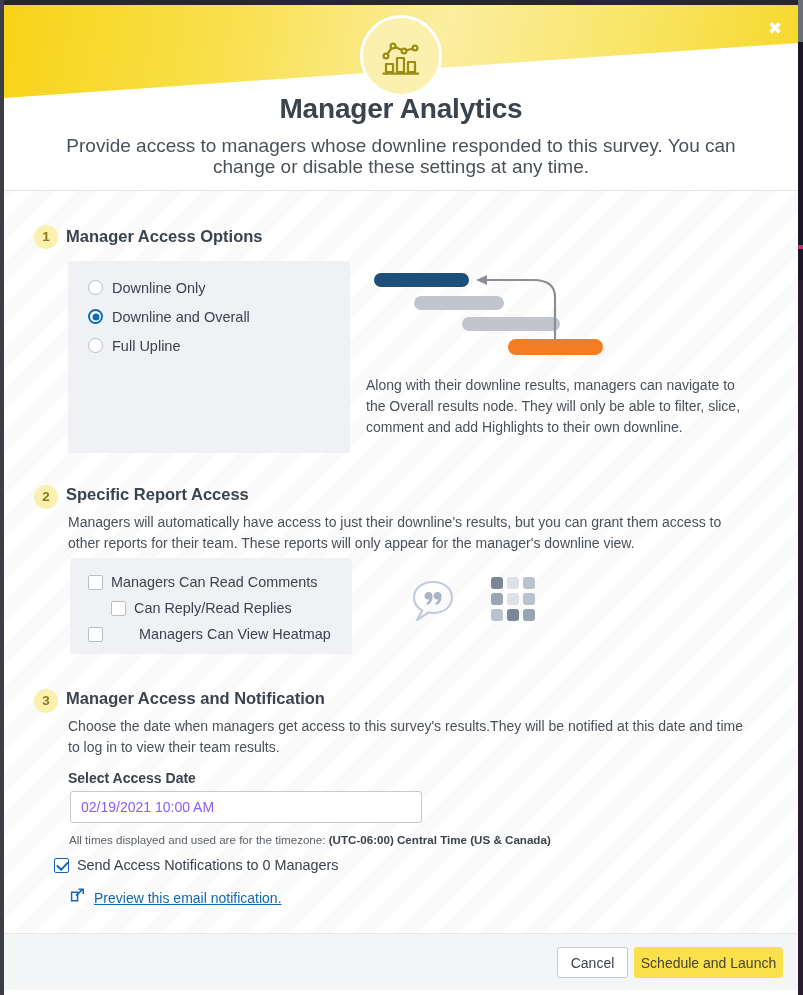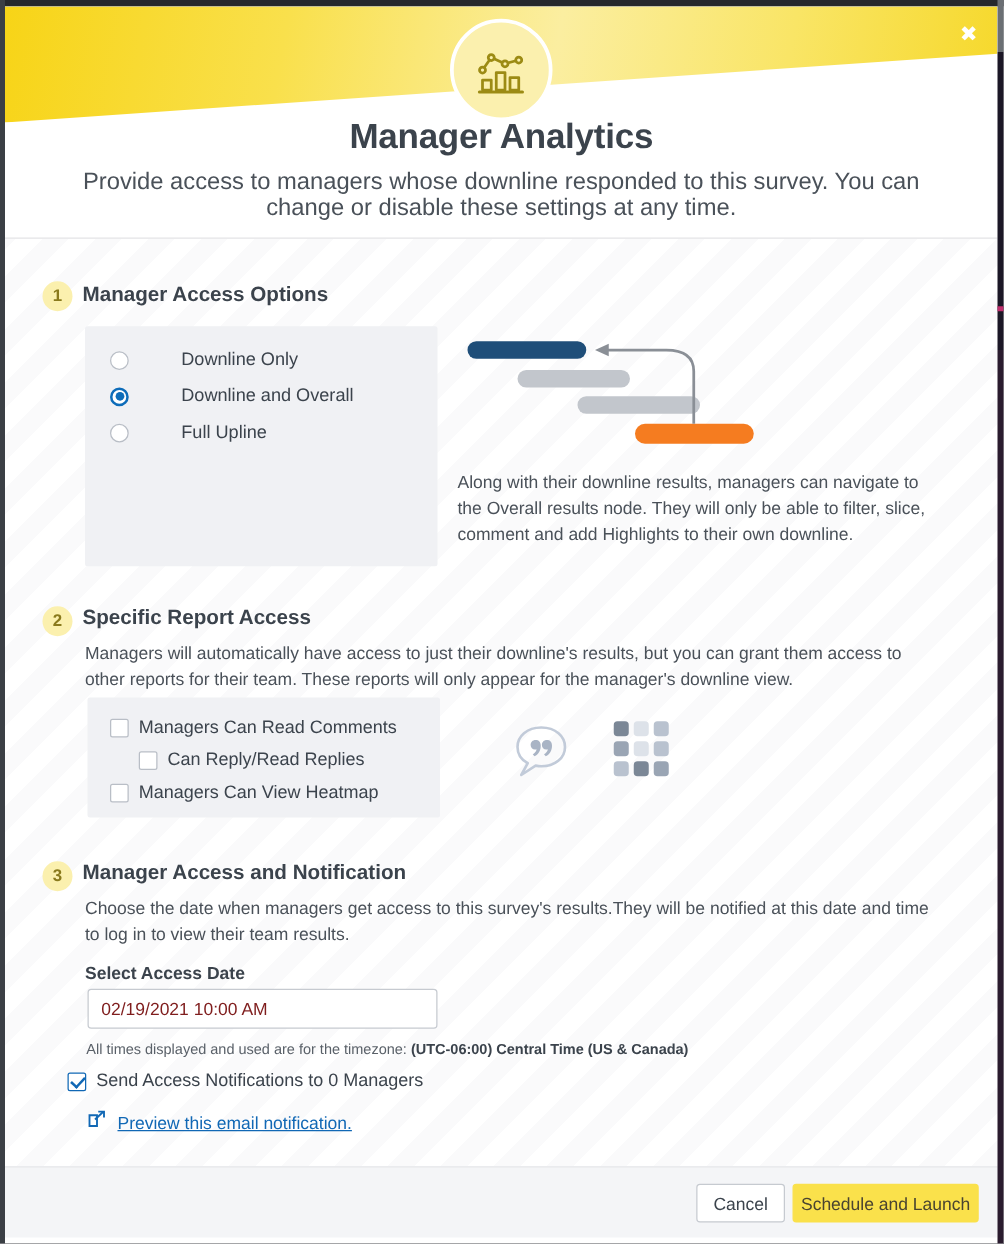--- a/index.html
+++ b/index.html
@@ -100,21 +100,21 @@
     font-size: 14px; color: #4a5159; line-height: 21px;
   }
 
   .panel {
     position: absolute;
     background: #f0f1f4;
     border-radius: 2px;
   }
 
   
-  .radio-row { position:absolute; left:0; display:flex; align-items:center; cursor:pointer;gap:33px; }
+  .radio-row { position:absolute; left:0; display:flex; cursor:pointer; }
   .radio {
     width: 15px; height: 15px; border-radius: 50%;
     border: 1.6px solid #b9bec6; background: #ffffff;
     margin-right: 9px; flex: none; position: relative;
   }
   .radio.checked { border-color: #0d6cb9; border-width: 2px; }
   .radio.checked::after {
     content: ""; position: absolute; left: 50%; top: 50%;
     transform: translate(-50%,-50%);
     width: 7px; height: 7px; border-radius: 50%; background: #0d6cb9;
@@ -143,24 +143,24 @@
     position: absolute; font-size: 14px; color: #4a5159; line-height: 21px;
   }
 
   
   .field-label {
     position: absolute; left: 64px;
     font-size: 14px; font-weight: bold; color: #3b434c;
   }
   .date-input {
     position: absolute; left: 66px;
-    width: 280px; height: 32px;
+    width: 352px; height: 32px;
     border: 1px solid #c6cad0; border-radius: 3px;
     background: #ffffff;
-    font-size: 14px; color: #7f1d1d;
+    font-size: 14px; color: #8b5cf6;
     padding: 0 10px; line-height: 30px;
   }
   .tz-note {
     position: absolute; left: 65px;
     font-size: 11.6px; color: #5a6169;
   }
   .tz-note b { color: #3b434c; }
 
   .link-row { position: absolute; left: 66px; display: flex; align-items: center; }
   .link-txt {
@@ -270,21 +270,21 @@
 
       <div class="panel" style="left:66px;top:90px;width:282px;height:96px;">
         <div class="cb-row" style="left:18px;top:16px;">
           <span class="cbox"></span>
           <span class="cb-label">Managers Can Read Comments</span>
         </div>
         <div class="cb-row" style="left:41px;top:42px;">
           <span class="cbox"></span>
           <span class="cb-label">Can Reply/Read Replies</span>
         </div>
-        <div class="cb-row" style="left:18px;top:68px;">
+        <div class="cb-row" style="left:18px;top:68px;gap:28px;">
           <span class="cbox"></span>
           <span class="cb-label">Managers Can View Heatmap</span>
         </div>
       </div>
 
       <div class="illu" style="left:403px;top:310px;">
       </div>
       <div class="illu" style="left:403px;top:108px;width:52px;height:52px;">
         <svg width="52" height="52" viewBox="0 0 52 52" aria-hidden="true">
           <path d="M26 6 C14.5 6 7 13 7 21.5 C7 27 10.2 31.8 15.2 34.5 L10 44 L21.5 36.5 C23 36.8 24.5 37 26 37 C37.5 37 45 30 45 21.5 C45 13 37.5 6 26 6 Z" fill="none" stroke="#c2cbd9" stroke-width="2.1" stroke-linejoin="round"></path>

